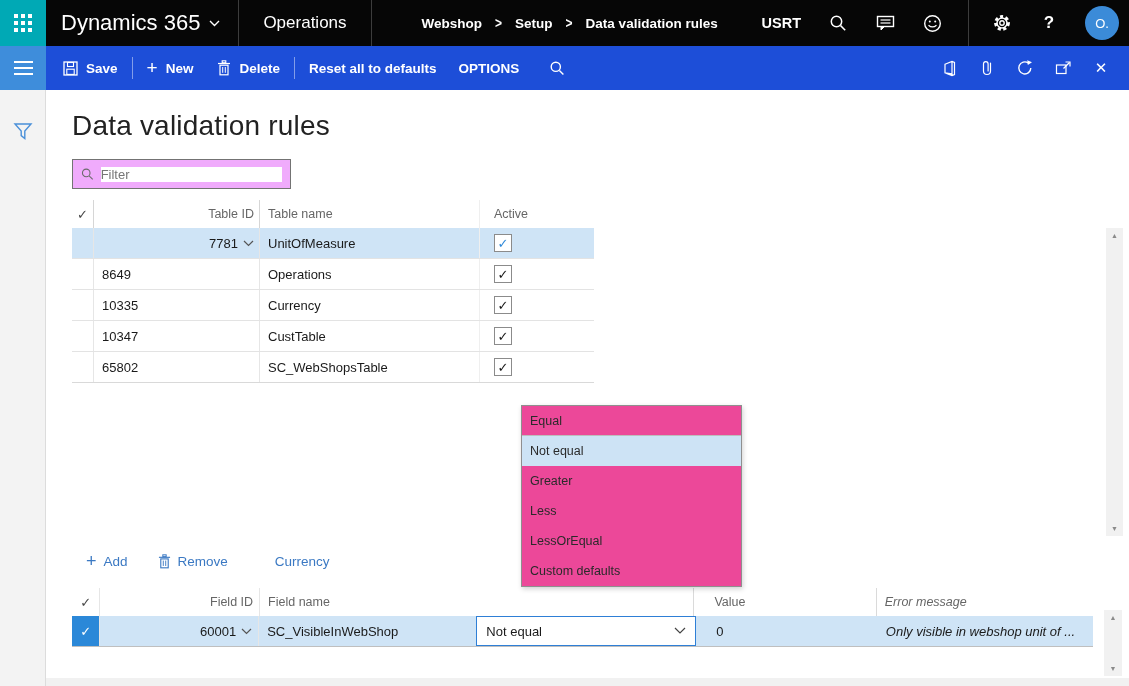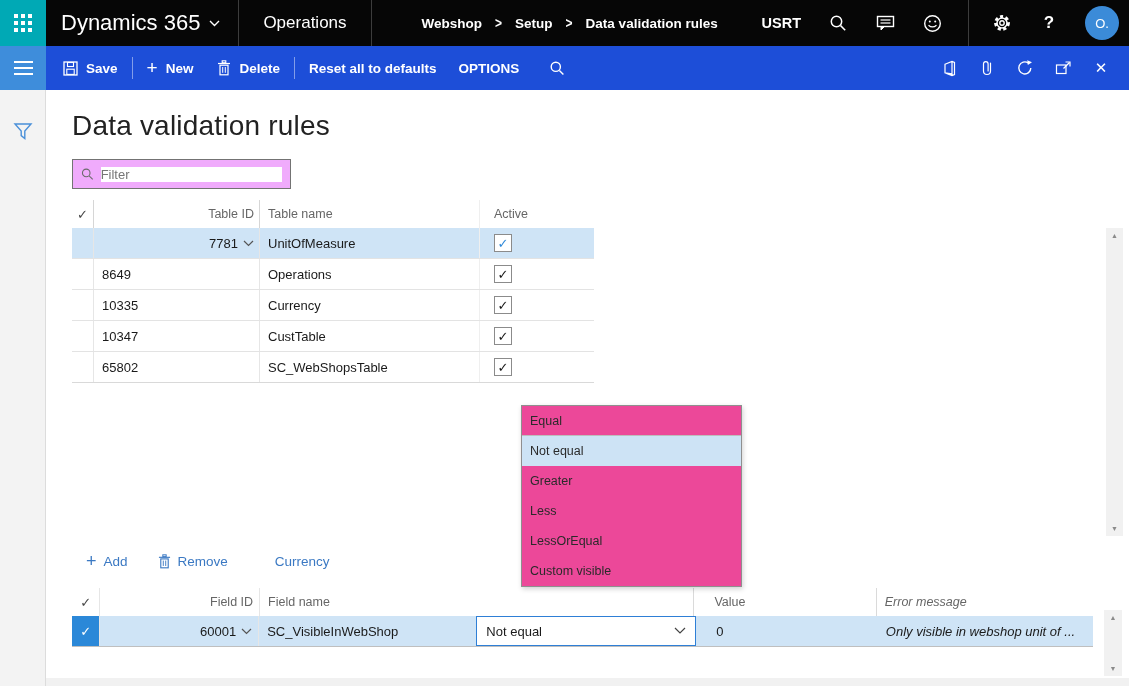--- a/index.html
+++ b/index.html
@@ -406,21 +406,21 @@
     <div class="cell c-err">Only visible in webshop unit of ...</div>
   </div>
 </div>
 
 <div class="dropdown">
   <div class="dd-item first">Equal</div>
   <div class="dd-item hl">Not equal</div>
   <div class="dd-item">Greater</div>
   <div class="dd-item">Less</div>
   <div class="dd-item">LessOrEqual</div>
-  <div class="dd-item">Custom visible</div>
+  <div class="dd-item">Custom defaults</div>
 </div>
 
 <div class="vscroll vs1">
   <span class="sarrow">▲</span>
   <span class="sarrow">▼</span>
 </div>
 <div class="vscroll vs2">
   <span class="sarrow">▲</span>
   <span class="sarrow">▼</span>
 </div>

